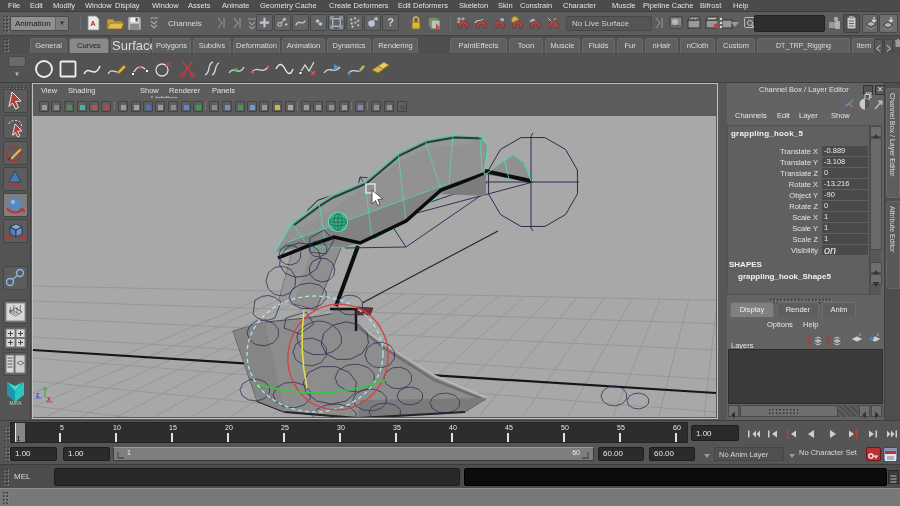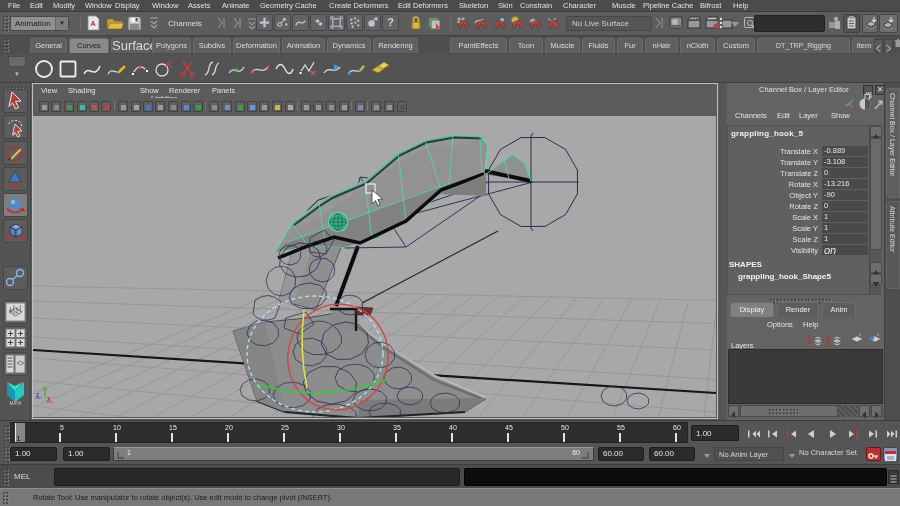--- a/index.html
+++ b/index.html
@@ -783,13 +783,12 @@
 <div class="grip" style="left:2px;top:3px;height:18px;"></div>
 <span class="abs" style="left:14px;top:7px;color:#d8d8d8;font-size:8px;">MEL</span>
 <div class="abs" style="left:54px;top:3px;width:406px;height:18px;background:#282828;border:1px solid #1c1c1c;border-radius:2px;"></div>
 <div class="abs" style="left:464px;top:3px;width:423px;height:18px;background:#0c0c0c;border:1px solid #000;border-radius:2px;"></div>
 <div class="abs" style="left:888px;top:5px;width:11px;height:14px;background:#3a3a3a;border:1px solid #2a2a2a;"><svg width="9" height="12">
         <path d="M1.5 3 h6 M1.5 6 h6 M1.5 9 h6" stroke="#b8b8b8" stroke-width="1.2"></path>
       </svg></div>
 </div>
 <div class="abs" style="left:0;top:488px;width:900px;height:18px;background:#787878;border-top:1px solid #8e8e8e;">
 <div class="grip" style="left:2px;top:2px;height:13px;"></div>
-<span class="abs" style="left:33px;top:4px;color:#1c1c1c;font-size:7.5px;">Rotate Tool: Use manipulator to rotate object(s). Use edit mode to change pivot (INSERT).</span>
 </div>
 </body></html>

